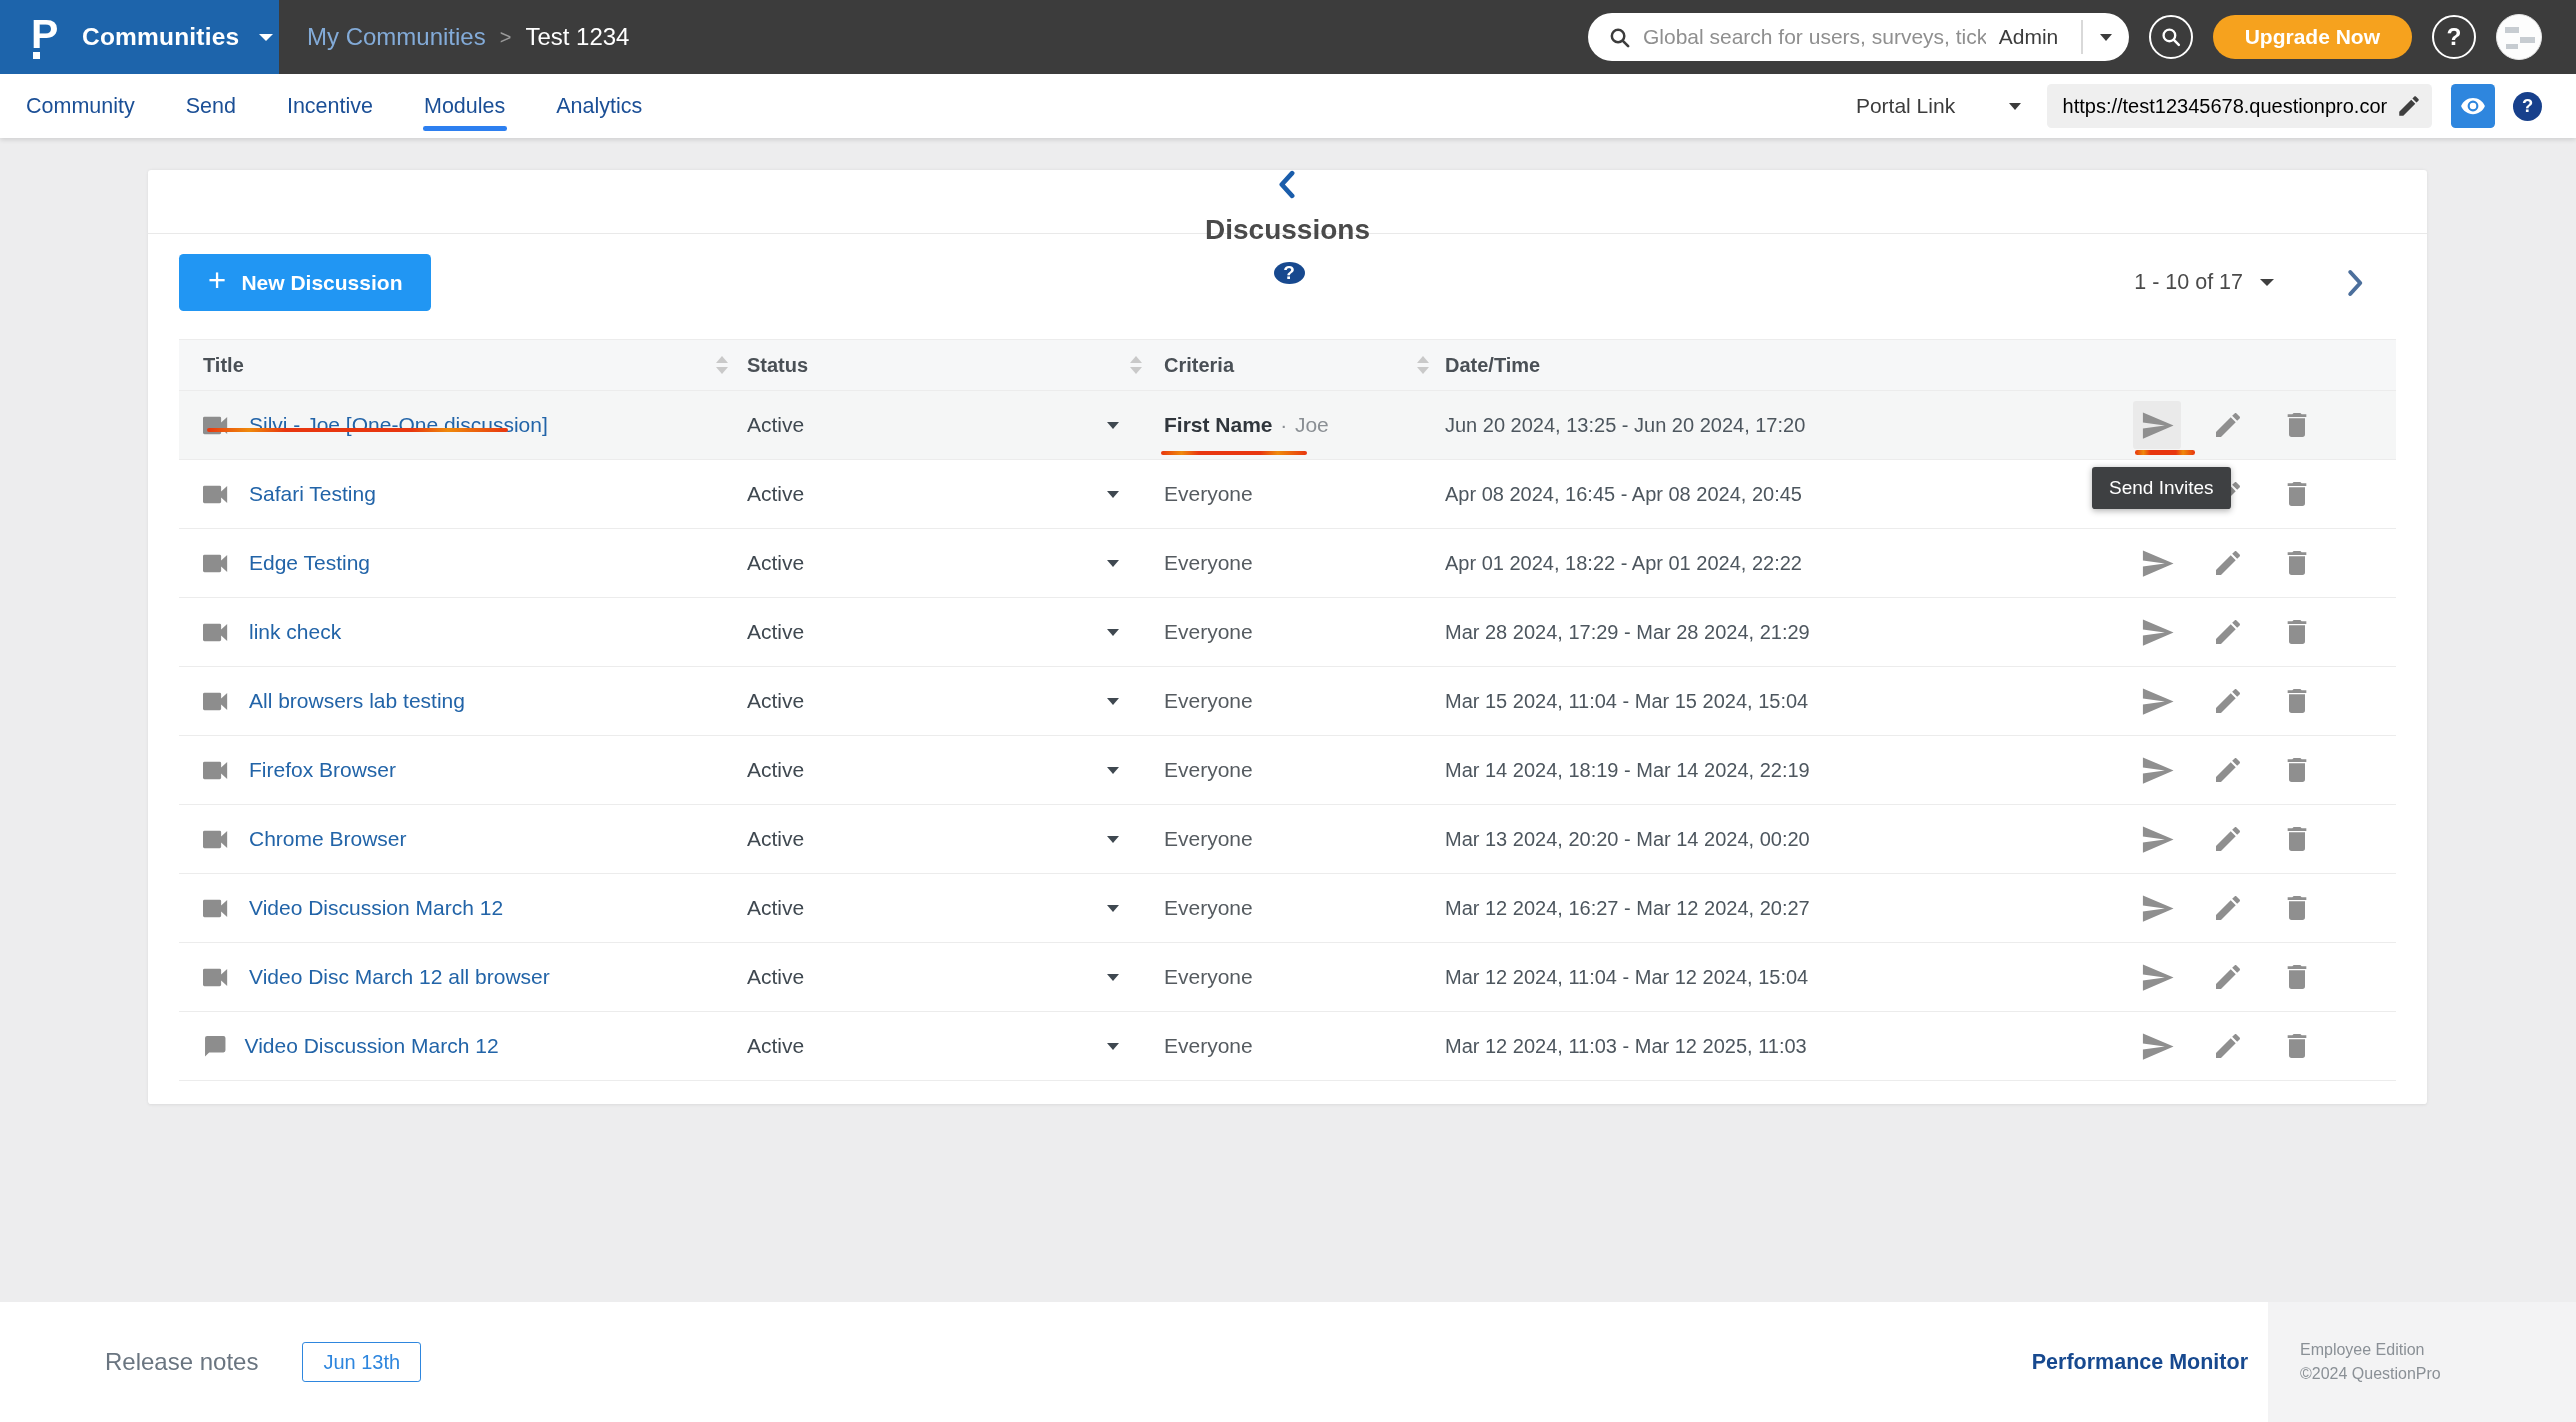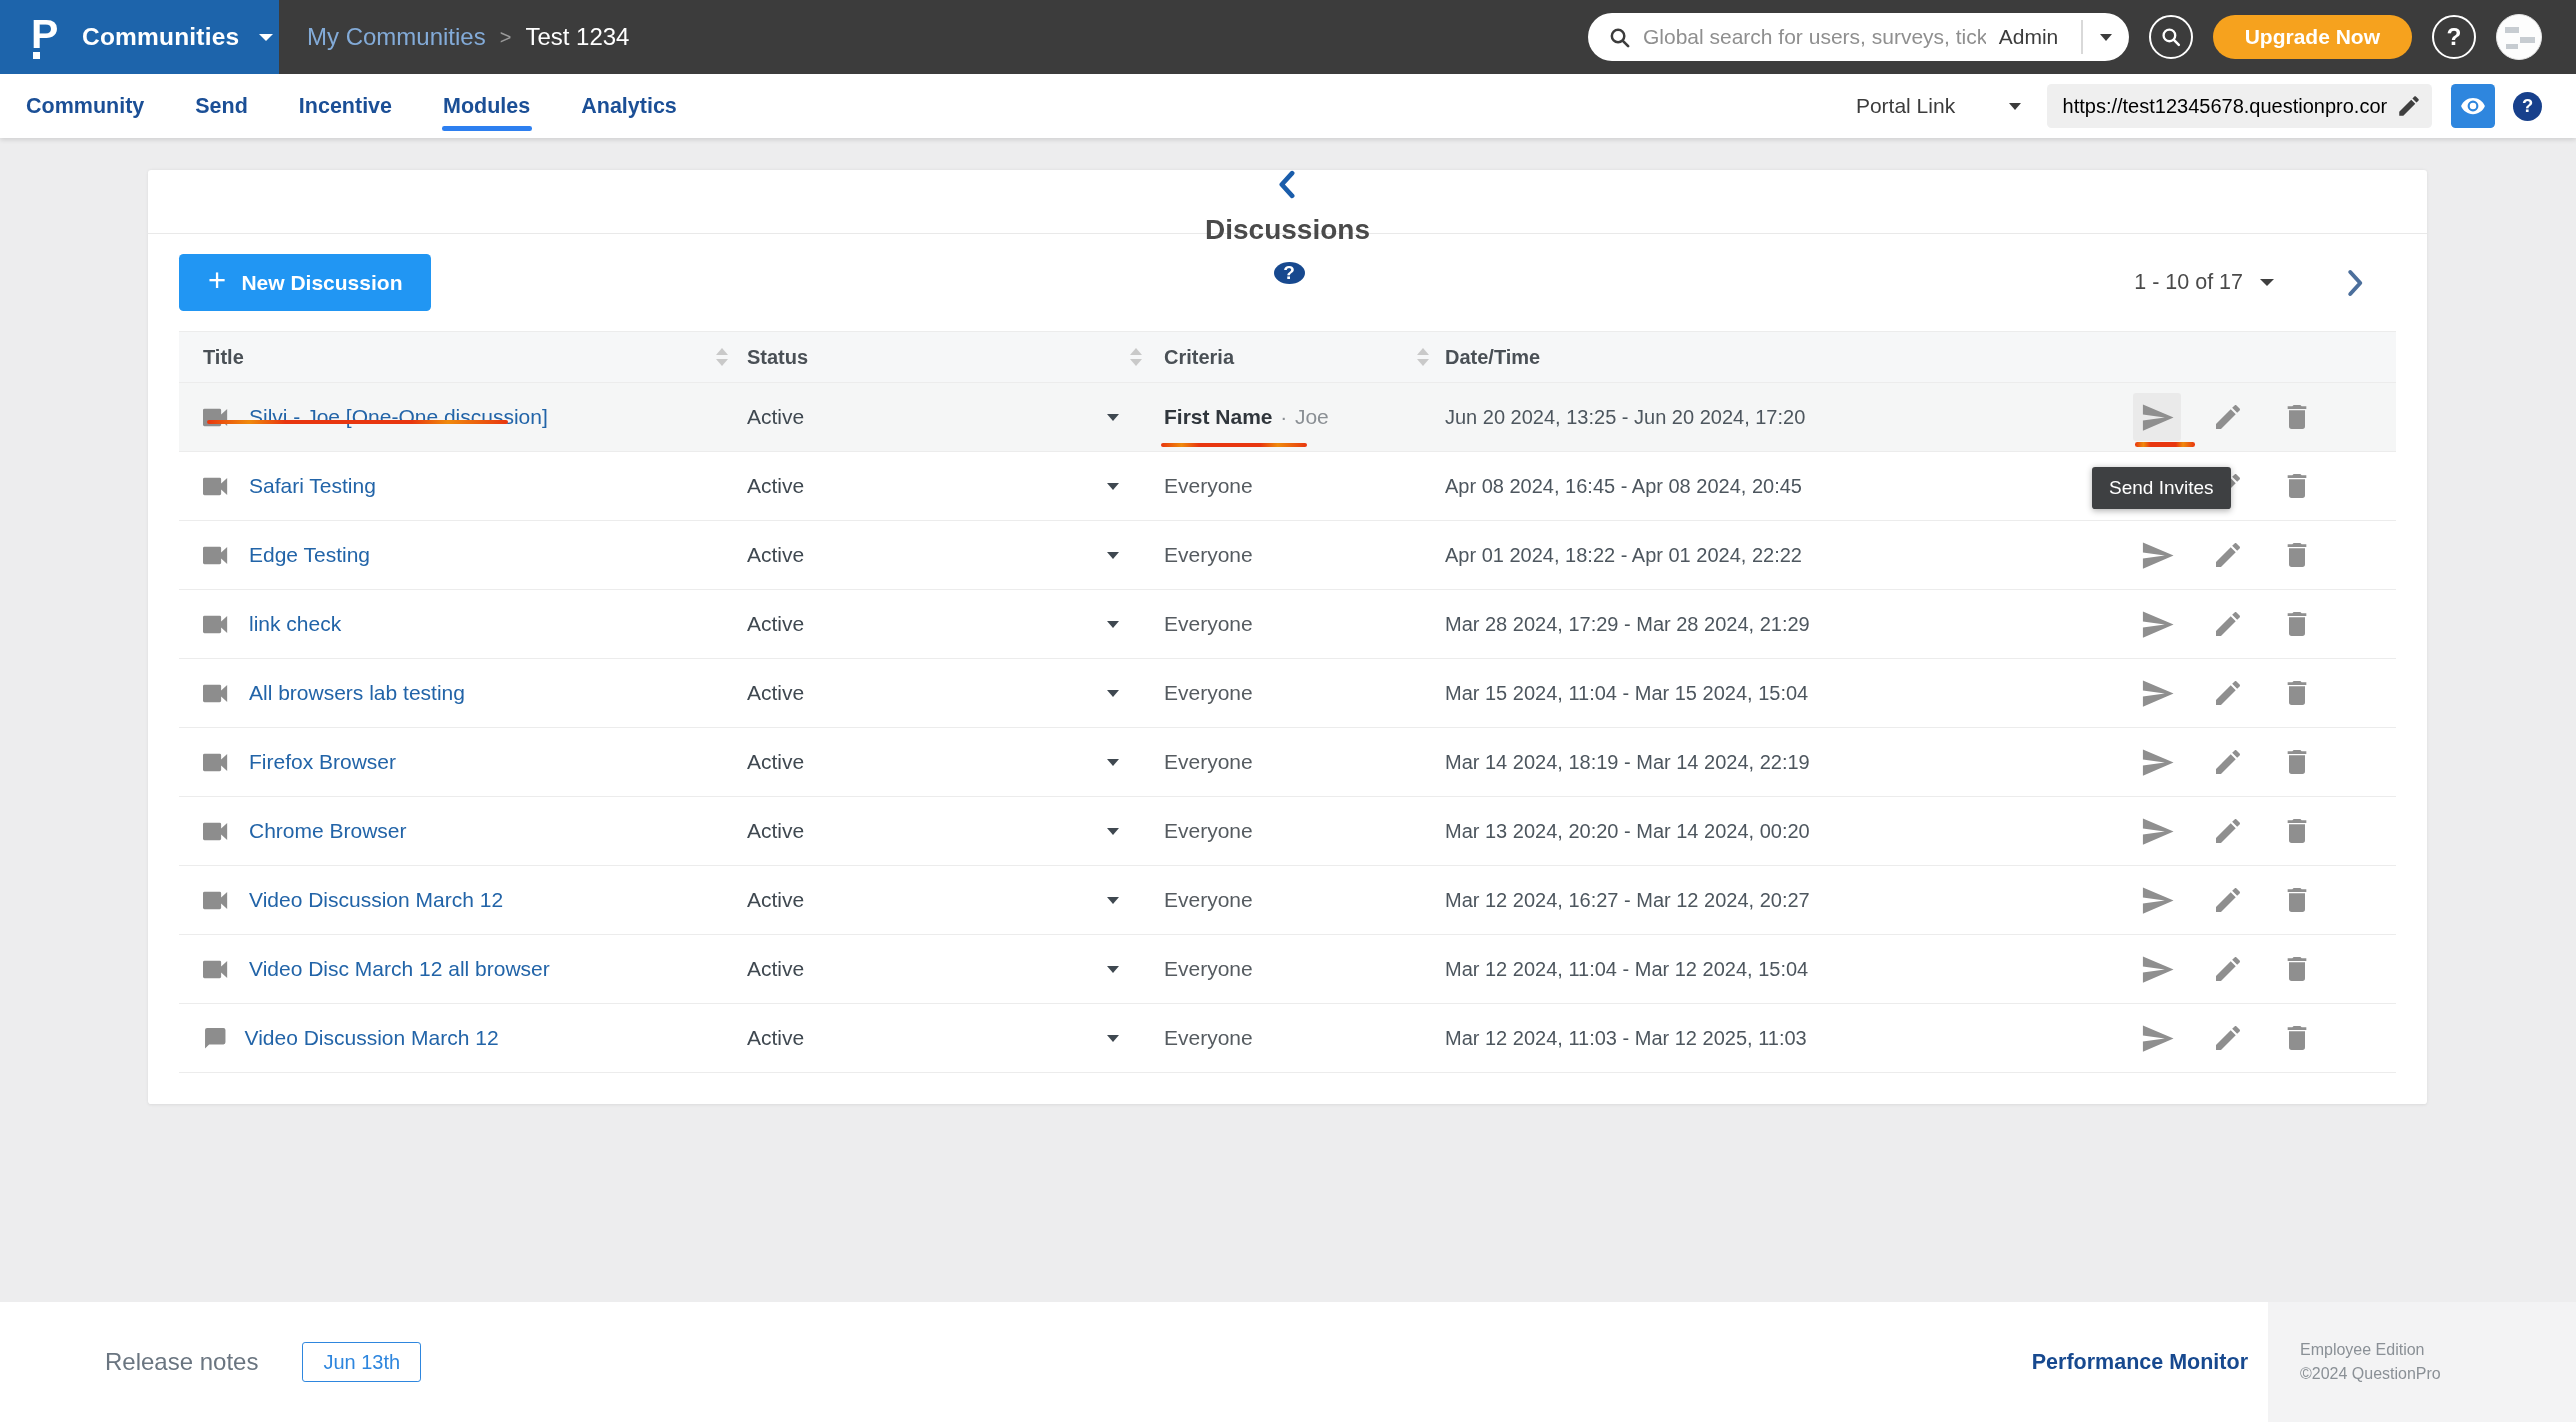--- a/index.html
+++ b/index.html
@@ -32,21 +32,21 @@
   .upgrade-btn { height:44px; border-radius:22px; background:#f6a21e; color:#fff; font-size:21px; font-weight:700; border:none; padding:8px 32px; cursor:pointer; font-family:inherit; }
   .avatar { width:46px; height:46px; border-radius:50%; background:#fdfdfd; border:1.5px solid #e5e5e5; position:relative; overflow:hidden; cursor:pointer; }
   .avatar i { position:absolute; background:#c7ccd1; }
   .avatar i:nth-child(1){ left:7.7px; top:12.3px; width:14px; height:6.1px; }
   .avatar i:nth-child(2){ left:23px; top:21.5px; width:15.3px; height:6.1px; }
   .avatar i:nth-child(3){ left:9.2px; top:29px; width:12.3px; height:5.4px; }
 
   
   .navbar { height:64px; background:#fff; display:flex; align-items:center; padding:0 34px 0 24.5px; position:relative; z-index:10; box-shadow:0 2.3px 4.6px rgba(0,0,0,.12); }
   .nav-tabs { display:flex; align-items:center; gap:48px; }
-  .nav-tab { font-size:21.5px; font-weight:700; color:#1b4f96; cursor:pointer; position:relative; padding:4.6px 1.5px; }
+  .nav-tab { font-size:21.5px; font-weight:400; color:#1b4f96; cursor:pointer; position:relative; padding:4.6px 1.5px; }
   .nav-tab.active::after { content:""; position:absolute; left:0; right:0; bottom:-7.7px; height:4.6px; background:#2d7ff0; border-radius:2.3px; }
   .nav-right { margin-left:auto; display:flex; align-items:center; gap:18.4px; }
   .portal-select { display:flex; align-items:center; gap:54px; cursor:pointer; padding-right:7.7px; }
   .portal-select .label { font-size:21px; color:#3c3c3c; }
   .portal-select .caret { color:#3c3c3c; border-left-width:6.1px; border-right-width:6.1px; border-top-width:7px; }
   .portal-url-box { width:385px; height:44px; background:#efefef; border-radius:4.6px; display:flex; align-items:center; padding:0 10.7px 0 15.3px; gap:7.7px; }
   .portal-url { flex:1; font-size:20px; color:#000000; white-space:nowrap; overflow:hidden; }
   .icon-btn { background:none; border:none; cursor:pointer; display:flex; align-items:center; justify-content:center; padding:0; }
   .eye-btn { width:44px; height:44px; border-radius:4.6px; background:#2e86de; border:none; display:flex; align-items:center; justify-content:center; cursor:pointer; }
   .mini-help { width:29px; height:29px; border-radius:50%; background:#17408c; color:#fff; font-size:18.4px; font-weight:700; display:flex; align-items:center; justify-content:center; cursor:pointer; }
@@ -60,21 +60,21 @@
   .title-help { width:31px; height:31px; border-radius:50%; background:#17498f; color:#fff; font-size:19px; font-weight:700; display:flex; align-items:center; justify-content:center; cursor:pointer; margin-left:3.1px; }
   .toolbar { display:flex; align-items:center; padding:20px 61px 0 31px; }
   .new-btn { height:57px; background:#2196f3; border:none; border-radius:4.6px; color:#fff; font-size:21px; font-weight:600; padding:0 29px; display:flex; align-items:center; gap:15.3px; cursor:pointer; font-family:inherit; }
   .new-btn .plus { font-size:31px; font-weight:400; line-height:1; margin-top:-3.1px; }
   .pager { margin-left:auto; display:flex; align-items:center; gap:21.5px; }
   .pager-range { font-size:21.5px; color:#4a4a4a; display:flex; align-items:center; gap:17px; cursor:pointer; }
   .pager-range .caret { color:#3f3f3f; }
   .pager-next { background:none; border:none; cursor:pointer; display:flex; margin-left:46px; }
 
   
-  .table { margin:20px 31px 0 31px; }
+  .table { margin:28px 31px 0 31px; }
   .thead, .trow { display:grid; grid-template-columns:537px 31px 383px 34px 253px 28px 658px 1fr; align-items:center; }
   .thead { height:52px; background:#f6f7f8; border-top:1.5px solid #ececec; border-bottom:1.5px solid #ececec; }
   .th { font-size:20px; font-weight:700; color:#4a5056; }
   .th.first { padding-left:24px; }
   .sort { display:flex; flex-direction:column; gap:3.8px; width:12.3px; cursor:pointer; }
   .sort i { width:0; height:0; border-left:6.1px solid transparent; border-right:6.1px solid transparent; }
   .sort .up { border-bottom:7px solid #c9c9c9; }
   .sort .dn { border-top:7px solid #c9c9c9; }
   .trow { height:69px; border-bottom:1.5px solid #ececec; background:#fff; }
   .trow.annotated { background:#f5f6f6; }

